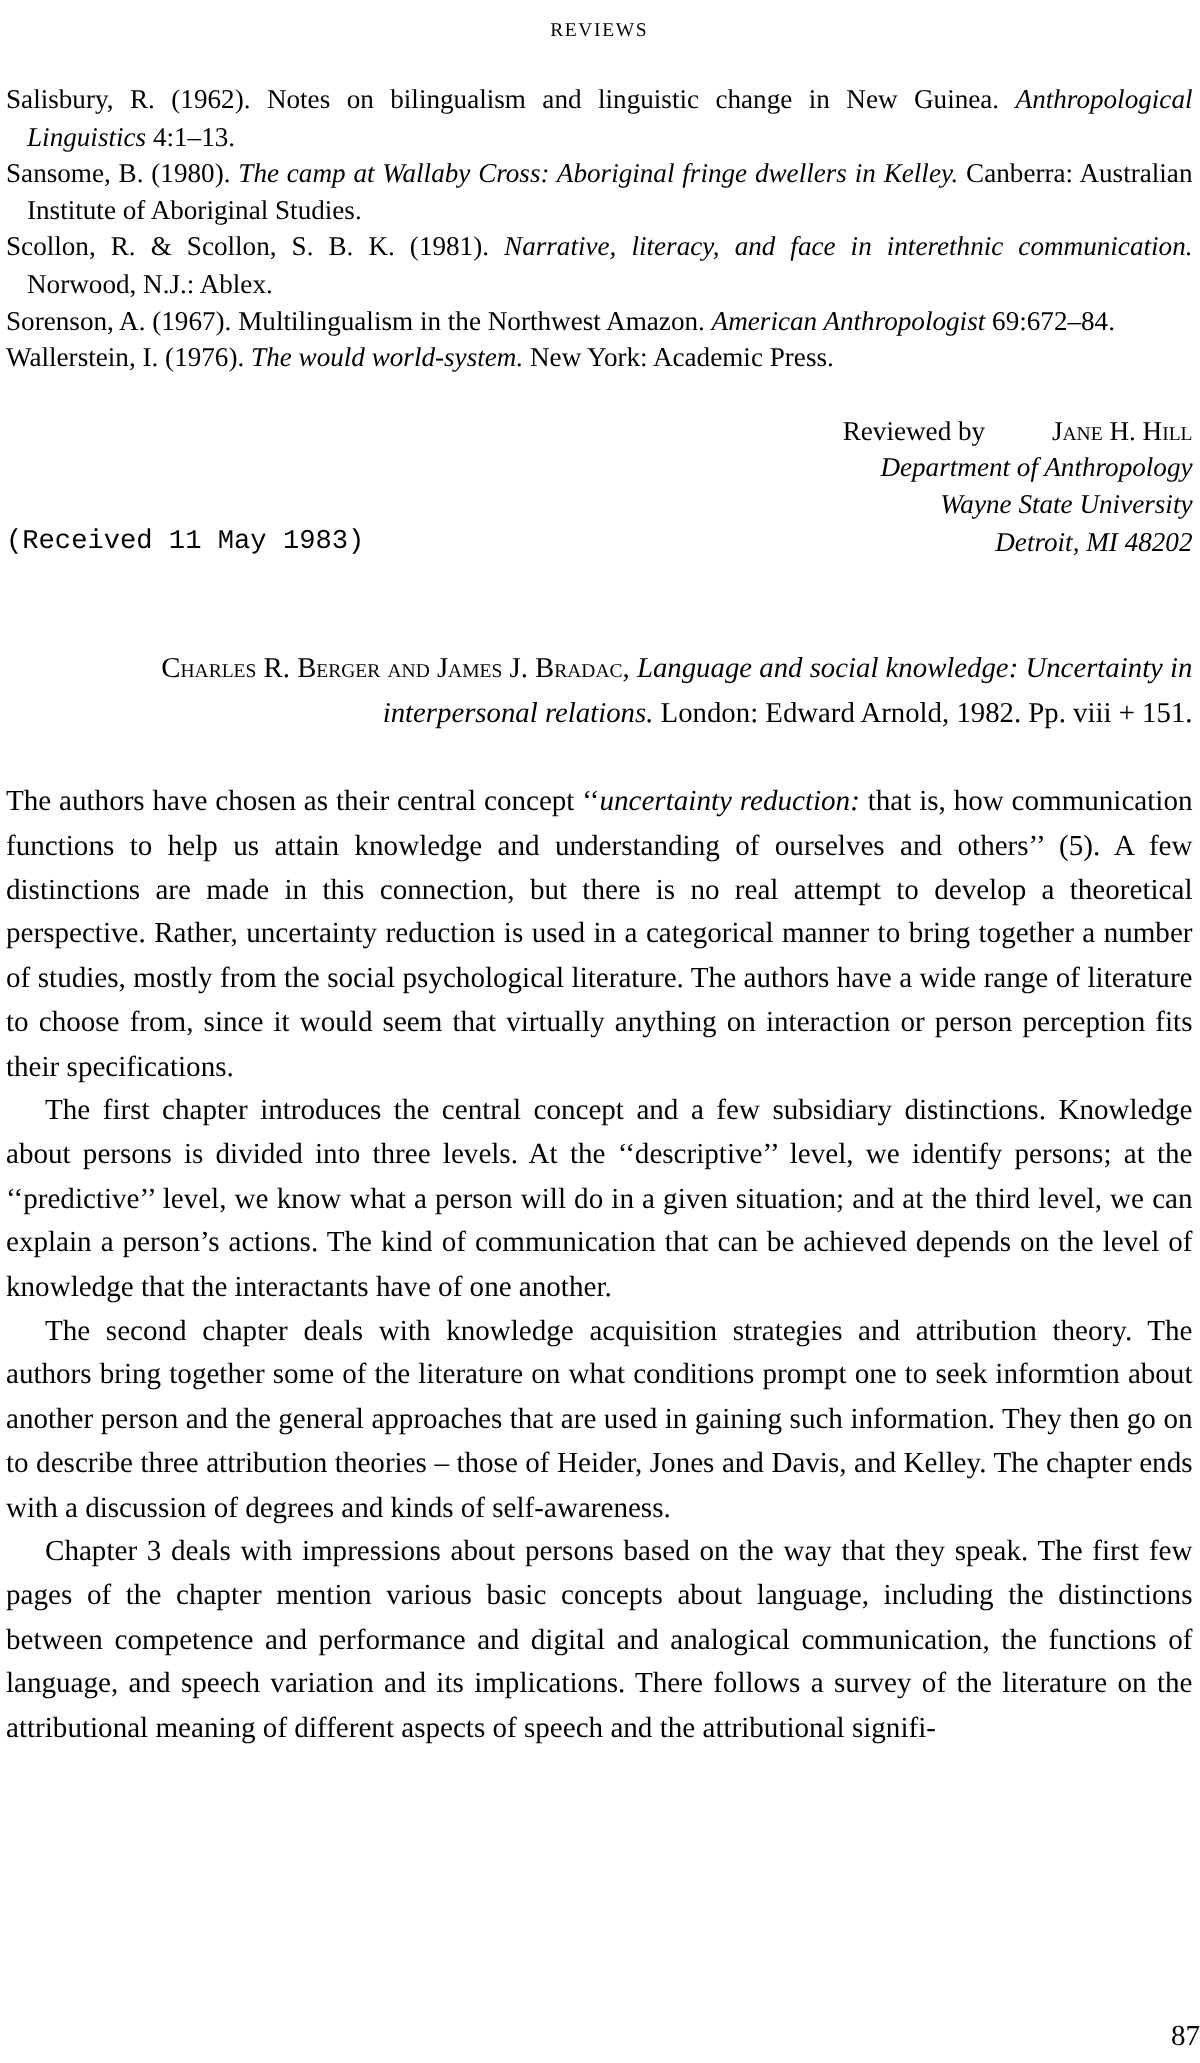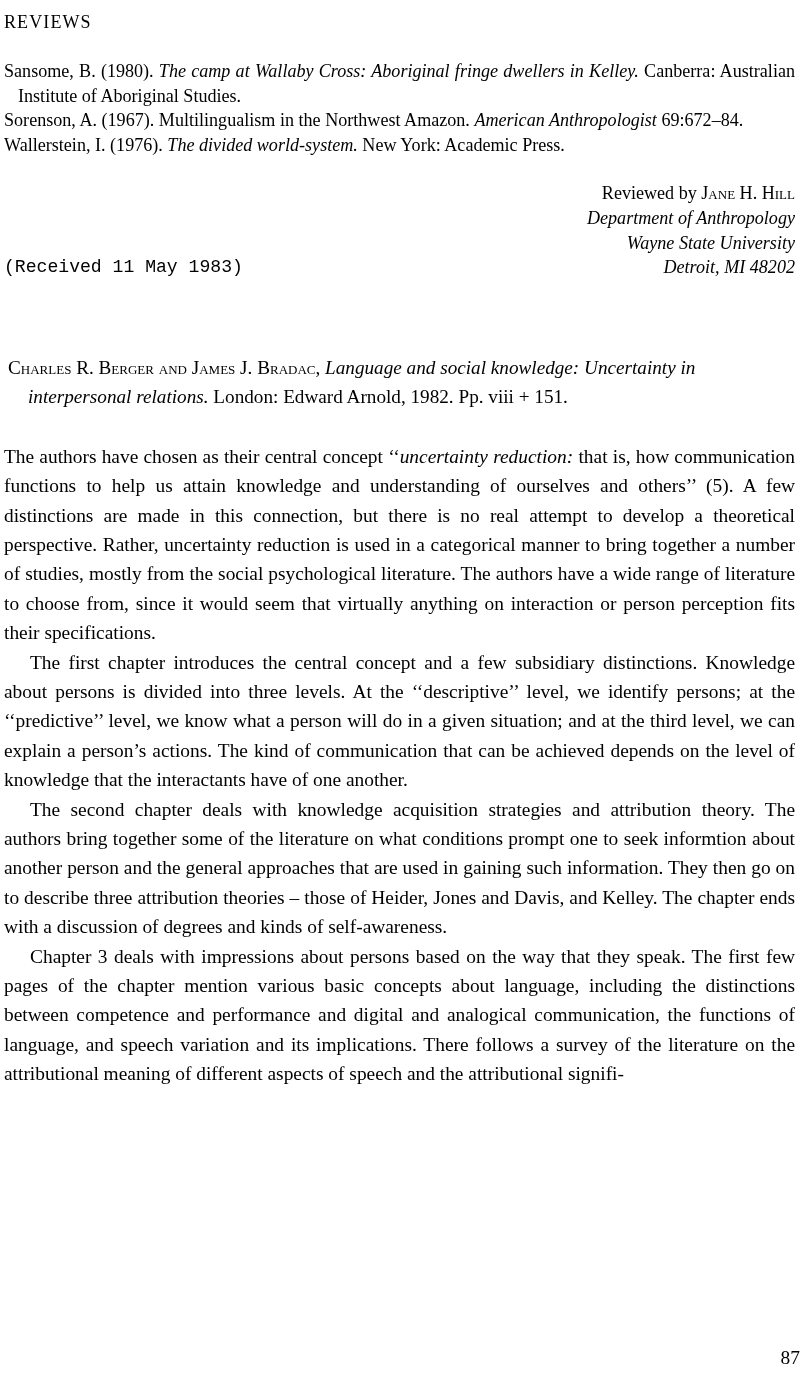--- a/index.html
+++ b/index.html
@@ -19,21 +19,22 @@
   .page {
     position: relative;
     width: 800px;
     height: 1375px;
     box-sizing: border-box;
     padding: 0 5px 0 4px;
   }
 
   
   .running-head {
-    font-size: 18px;
+    text-align: center;
+    font-size: 13px;
     letter-spacing: 1.1px;
     margin: 8px 0 0 0;
     padding-top: 4px;
     font-variant: small-caps;
     text-transform: uppercase;
   }
 
   
   .references {
     margin-top: 26px;
@@ -56,37 +57,39 @@
     margin-top: 24px;
     text-align: right;
     font-size: 18.1px;
     line-height: 24.6px;
     position: relative;
   }
   .sig-line { display: block; }
   .sig-line.italic { font-style: italic; }
   .smallcaps {
     font-variant: small-caps;
+    margin-left: 40px;
   }
   .received {
     position: absolute;
     left: 0;
     bottom: 0;
     font-size: 18.1px;
     text-align: left;
     font-family: Liberation Mono, monospace;
   }
 
   
   .book-heading {
-    margin-top: 73px;
+    margin-top: 58px;
     font-size: 19.2px;
     line-height: 29.5px;
     text-indent: 0;
     padding-left: 24px;
+    text-align: right;
   }
   .book-heading .first-line-pull {
     margin-left: -20px;
   }
   .book-heading .authors {
     font-variant: small-caps;
   }
   .book-heading i { font-style: italic; }
 
   
@@ -117,23 +120,25 @@
   }
 </style>
 </head>
 <body>
 
 <div class="page">
 
   <div class="running-head">REVIEWS</div>
 
   <div class="references">
+      <div class="ref justify"><span>Salisbury, R. (1962). Notes on bilingualism and linguistic change in New Guinea. </span><i>Anthropological Linguistics</i><span> 4:1–13.</span></div>
       <div class="ref justify"><span>Sansome, B. (1980). </span><i>The camp at Wallaby Cross: Aboriginal fringe dwellers in Kelley.</i><span> Canberra: Australian Institute of Aboriginal Studies.</span></div>
+      <div class="ref justify"><span>Scollon, R. &amp; Scollon, S. B. K. (1981). </span><i>Narrative, literacy, and face in interethnic communication.</i><span> Norwood, N.J.: Ablex.</span></div>
       <div class="ref justify"><span>Sorenson, A. (1967). Multilingualism in the Northwest Amazon. </span><i>American Anthropologist</i><span> 69:672–84.</span></div>
-      <div class="ref justify"><span>Wallerstein, I. (1976). </span><i>The divided world-system.</i><span> New York: Academic Press.</span></div>
+      <div class="ref justify"><span>Wallerstein, I. (1976). </span><i>The would world-system.</i><span> New York: Academic Press.</span></div>
     </div>
 
   <div class="signature">
     <span class="sig-line"><span>Reviewed by </span><span class="smallcaps">Jane H. Hill</span></span>
     <span class="sig-line italic">Department of Anthropology</span>
     <span class="sig-line italic">Wayne State University</span>
     <span class="sig-line italic">Detroit, MI 48202</span>
     <span class="received">(Received 11 May 1983)</span>
   </div>
 

